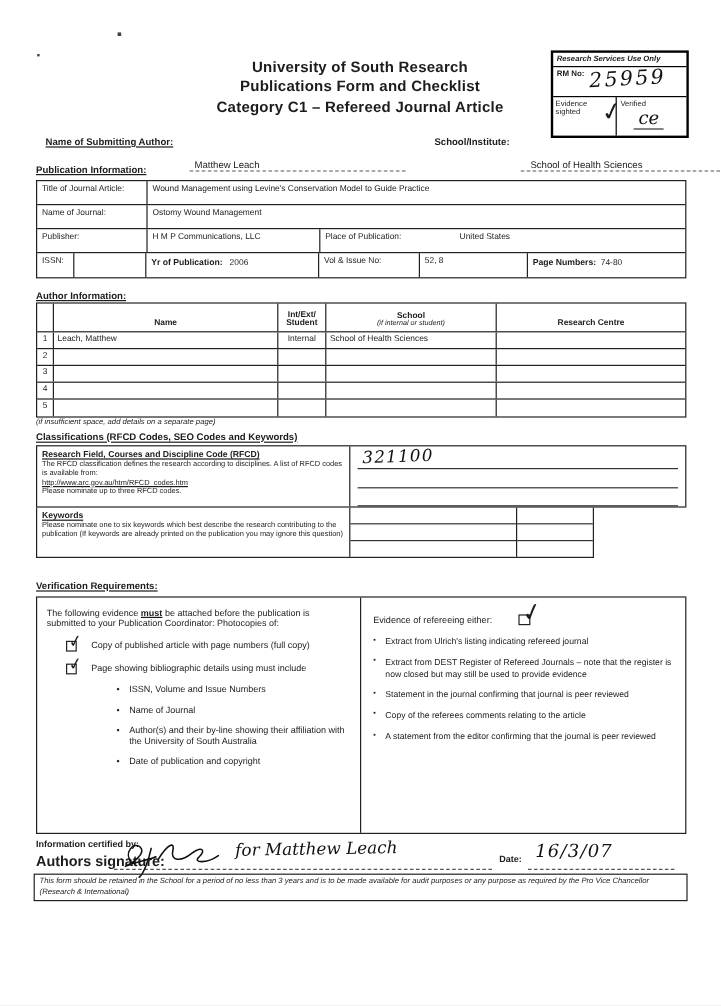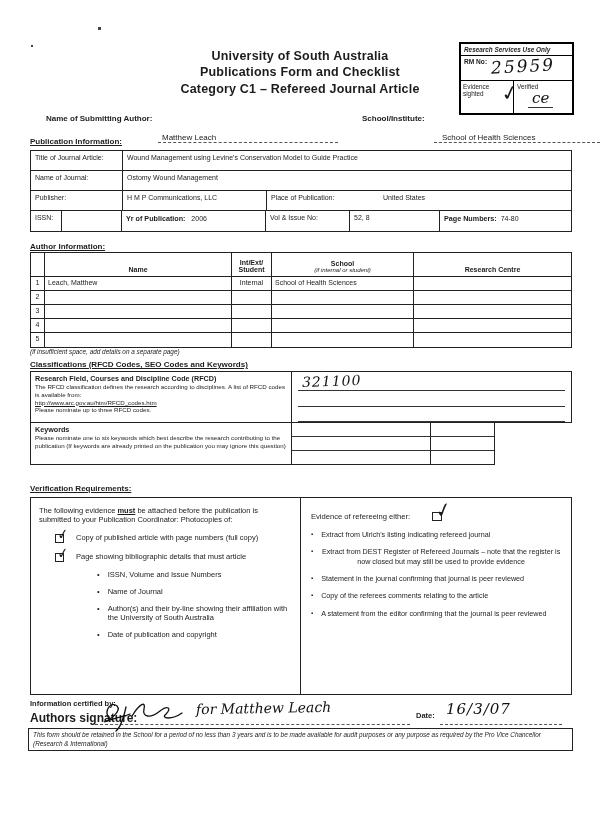--- a/index.html
+++ b/index.html
@@ -25,21 +25,21 @@
   .ob-bottom { display:flex; height:32px; }
   .ob-evidence { width:52px; position:relative; font-size:6.4px; padding:2px 2px; line-height:1.15; }
   .ob-tick { position:absolute; right:-6px; top:0px; font-size:21px; transform:rotate(-12deg); font-family:"DejaVu Serif",serif; }
   .ob-verified { flex:1; border-left:1.5px solid #000; position:relative; font-size:6.4px; padding:2px 3px; }
   .ob-verified-value { position:absolute; top:8px; left:14px; font-size:15px; border-bottom:1px solid #333; padding:0 4px; }
 
   
   .submit-row { position:absolute; top:114px; left:30px; width:545px; height:14px; font-size:8px; }
   .submit-row .lbl { font-weight:bold; }
   .fill { border-bottom:1px dashed #555; display:inline-block;margin-top:19px; }
-  .sa-label { position:absolute; left:16px; top:0; }
+  .sa-label { position:absolute; left:8px; top:0;text-decoration:underline; }
   .sa-value { position:absolute; left:128px; top:0; width:180px; padding-left:4px; }
   .si-label { position:absolute; left:332px; top:0; }
   .si-value { position:absolute; left:404px; top:0; width:166px; padding-left:8px; }
 
   .section-label { position:absolute; left:30px; font-size:8px; font-weight:bold; text-decoration:underline; }
 
   
   .pub-table { position:absolute; top:150px; left:30px; width:542px; border:1.5px solid #222; font-size:7px; }
   .ptr { display:flex; height:20px; border-bottom:1px solid #222; }
   .ptr:last-child { border-bottom:none; }
@@ -62,38 +62,38 @@
   .c-rc { flex:1; text-align:center; }
   .atr.head { height:24px; font-weight:bold; text-align:center; }
   .atr.head .atc { display:flex; flex-direction:column; justify-content:flex-end; align-items:center; line-height:1.1; }
   .sub-it { font-weight:normal; font-style:italic; font-size:6px; }
   .atr.data { height:14px; }
   .note-line { position:absolute; top:348px; left:30px; font-size:6.4px; font-style:italic; }
 
   
   .rfcd-box { position:absolute; top:371px; left:30px; width:542px; height:52px; border:1.5px solid #222; display:flex; }
   .cl-left { width:261px; border-right:1px solid #222; padding:2px 4px; }
-  .cl-title { font-weight:bold; font-size:7.2px; }
+  .cl-title { font-weight:bold; font-size:7.2px;text-decoration:underline; }
   .cl-small { font-size:6.2px; line-height:1.25; }
   .cl-link { text-decoration:underline; }
   .cl-right { flex:1; position:relative; }
   .rfcd-line { position:absolute; left:6px; right:6px; border-bottom:1px solid #333; }
   .rfcd-value { position:absolute; top:1px; left:10px; font-size:14px; letter-spacing:1px; transform:rotate(-2deg); }
   .kw-box { position:absolute; top:423px; left:30px; width:465px; height:42px; border:1.5px solid #222; border-top:none; display:flex; }
   .kw-grid { flex:1; display:flex; }
   .kw-col { display:flex; flex-direction:column; }
   .kw-col1 { width:139px; border-right:1px solid #222; }
   .kw-col2 { flex:1; }
   .kw-cell { flex:1; border-bottom:1px solid #333; }
   .kw-cell:last-child { border-bottom:none; }
 
   
   .verif-box { position:absolute; top:497px; left:30px; width:542px; height:198px; border:1.5px solid #222; display:flex; }
   .vf-left { width:270px; border-right:1px solid #222; padding:8px 8px; font-size:7.5px; }
-  .vf-right { flex:1; padding:14px 10px 6px 10px; font-size:7.2px;text-align:center; }
+  .vf-right { flex:1; padding:14px 10px 6px 10px; font-size:7.2px; }
   .must { font-weight:bold; text-decoration:underline; }
   .check-row { display:flex; margin:9px 0 0 16px; align-items:flex-start; }
   .checkbox { width:9px; height:9px; border:1px solid #222; position:relative; flex:0 0 auto; margin-top:1px; }
   .checkbox .tick { position:absolute; left:1px; top:-9px; font-size:14px; font-family:"DejaVu Serif",serif; transform:rotate(-10deg); }
   .check-row .txt { margin-left:12px; line-height:1.25; }
   .sub-bullets { margin:8px 0 0 58px; }
   .sb { display:flex; margin-bottom:7px; line-height:1.3; }
   .sb .b { margin-right:8px; }
   .vf-head { display:flex; align-items:flex-start; margin-bottom:9px; }
   .vf-head .txt { font-size:7.6px; }
@@ -118,21 +118,21 @@
 </style>
 </head>
 <body>
 
 <div class="page">
 
   <div class="noise" style="top:27px;left:98px;width:3px;height:3px;"></div>
   <div class="noise" style="top:45px;left:31px;width:2px;height:2px;"></div>
 
   <div class="title-block">
-    <div>University of South Australia</div>
+    <div>University of South Research</div>
     <div>Publications Form and Checklist</div>
     <div>Category C1 – Refereed Journal Article</div>
   </div>
 
   <div class="office-box">
     <div class="ob-header">Research Services Use Only</div>
     <div class="ob-rm">
       <span class="ob-rm-label">RM No:</span>
       <span class="ob-rm-value hand">25959</span>
     </div>
@@ -275,21 +275,21 @@
       <div class="check-row">
         <span class="checkbox">
             <span class="tick">✓</span>
           </span>
         <span class="txt">Copy of published article with page numbers (full copy)</span>
       </div>
       <div class="check-row">
         <span class="checkbox">
             <span class="tick">✓</span>
           </span>
-        <span class="txt">Page showing bibliographic details that must article</span>
+        <span class="txt">Page showing bibliographic details using must include</span>
       </div>
       <div class="sub-bullets">
         <div class="sb">
             <span class="b">•</span>
             <span>ISSN, Volume and Issue Numbers</span>
           </div>
         <div class="sb">
             <span class="b">•</span>
             <span>Name of Journal</span>
           </div>

